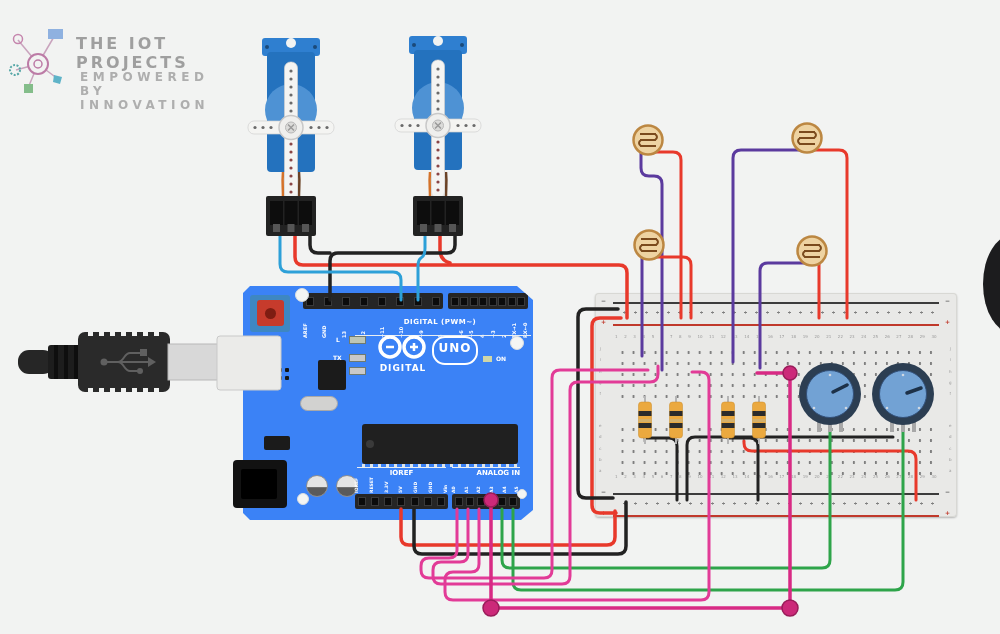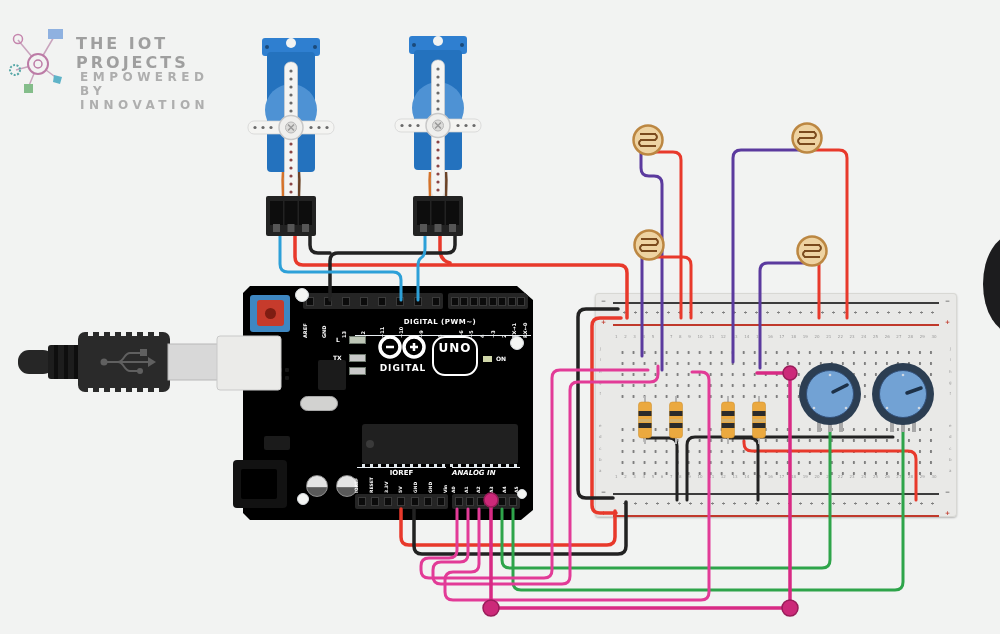--- a/index.html
+++ b/index.html
@@ -6,21 +6,21 @@
   html,body { width:1000px; height:634px; overflow:hidden; }
   body { position:relative; background:#f2f3f2; font-family:"DejaVu Sans","Liberation Sans",sans-serif; }
 
   .abs { position:absolute; }
 
   
   #logo-title { left:76px; top:34px; font-size:16px; font-weight:bold; color:#9f9f9f; letter-spacing:3px; }
   #logo-tagline { left:80px; top:70px; font-size:12px; font-weight:bold; color:#aeaeae; letter-spacing:4.5px; }
 
   
-  #board { left:243px; top:286px; width:290px; height:234px; background:#000000;
+  #board { left:243px; top:286px; width:290px; height:234px; background:#3b82f6;
     clip-path:polygon(7px 0, 274px 0, 290px 14px, 290px 224px, 278px 234px, 7px 234px, 0 227px, 0 7px); }
   .hole { background:#f4f5f3; border:1px solid #d9dde0; border-radius:50%; }
   #reset-pad { left:7px; top:9px; width:40px; height:37px; background:#3e87c2; border-radius:3px; }
   #reset-btn { left:14px; top:14px; width:27px; height:26px; background:#c63b2c; border-radius:3px; }
   #reset-btn::after { content:""; position:absolute; left:8px; top:8px; width:11px; height:11px; border-radius:50%; background:#7e1d12; }
   .header { background:#252525; border-radius:2px; display:flex; align-items:center; justify-content:space-between; padding:0 3px; }
   .header i { display:block; width:8px; height:9px; background:#0b0b0b; border:1px solid #3a3a3a; }
   #hdr-tl { left:60px; top:7px; width:140px; height:16px; }
   #hdr-tr { left:205px; top:7px; width:80px; height:16px; }
   #hdr-pw { left:112px; top:208px; width:93px; height:15px; }
@@ -28,26 +28,26 @@
   .pinlabels { display:flex; justify-content:space-between; }
   .pinlabels .vpin { writing-mode:vertical-rl; transform:rotate(180deg); font-size:5px; font-weight:bold; color:#fff; letter-spacing:0; line-height:1; }
   #lbl-tl { left:60px; top:25px; width:140px; height:27px; }
   #lbl-tr { left:205px; top:25px; width:80px; height:27px; }
   #lbl-pw { left:112px; top:192px; width:93px; height:15px; }
   #lbl-an { left:209px; top:192px; width:68px; height:15px; }
   #lbl-pw .vpin, #lbl-an .vpin { font-size:4.5px; }
   #digital-label { left:140px; top:32px; width:114px; text-align:center; font-size:7px; font-weight:bold; color:#fff; letter-spacing:.5px; }
   .wline { background:#e9eef2; height:1px; }
   #power-title { left:112px; top:183px; width:93px; text-align:center; font-size:7px; font-weight:bold; color:#fff; }
-  #analog-title { left:209px; top:183px; width:68px; text-align:left; font-size:7px; font-weight:bold; color:#fff;font-style:italic; }
+  #analog-title { left:209px; top:183px; width:68px; text-align:right; font-size:7px; font-weight:bold; color:#fff; }
   .ledrow-label { font-size:6px; font-weight:bold; color:#fff; }
   .ledbar { width:17px; height:8px; background:#bdc6b6; border:1px solid #6f7a6f; }
   #arduino-logo-circles { left:130px; top:46px; }
   #brand-label { left:126px; top:77px; width:68px; text-align:center; font-size:9px; font-weight:bold; color:#fff; letter-spacing:1px; }
-  #uno-oval { left:189px; top:50px; width:46px; height:40px; border:2px solid #fff; border-radius:13px; text-align:center; font-size:12px; font-weight:bold; color:#fff; line-height:20px; letter-spacing:1px; }
+  #uno-oval { left:189px; top:50px; width:46px; height:29px; border:2px solid #fff; border-radius:13px; text-align:center; font-size:12px; font-weight:bold; color:#fff; line-height:20px; letter-spacing:1px; }
   #on-label { left:253px; top:69px; font-size:6px; font-weight:bold; color:#fff; }
   #on-led { left:240px; top:70px; width:9px; height:6px; background:#cfd6a8; }
   #icsp-dots { left:27px; top:82px; width:21px; height:14px; display:grid; grid-template-columns:repeat(3,1fr); gap:2px; }
   #icsp-dots i { width:4px; height:4px; background:#151515; border-radius:1px; }
   #chip-small { left:75px; top:74px; width:28px; height:30px; background:#1b1b1b; border-radius:2px; }
   #crystal { left:57px; top:110px; width:38px; height:15px; background:#d2d2d0; border:1px solid #a8a8a8; border-radius:8px; }
   #chip-mini { left:21px; top:150px; width:26px; height:14px; background:#1b1b1b; border-radius:2px; }
   #ic-big { left:119px; top:138px; width:156px; height:40px; background:#202020; border-radius:3px; }
   #ic-big::before { content:""; position:absolute; left:4px; top:16px; width:8px; height:8px; border-radius:50%; background:#3a3a3a; }
   #ic-pins { left:119px; top:178px; width:156px; height:3px; background:repeating-linear-gradient(90deg,#dfe6ea 0 3px,transparent 3px 8px); }

